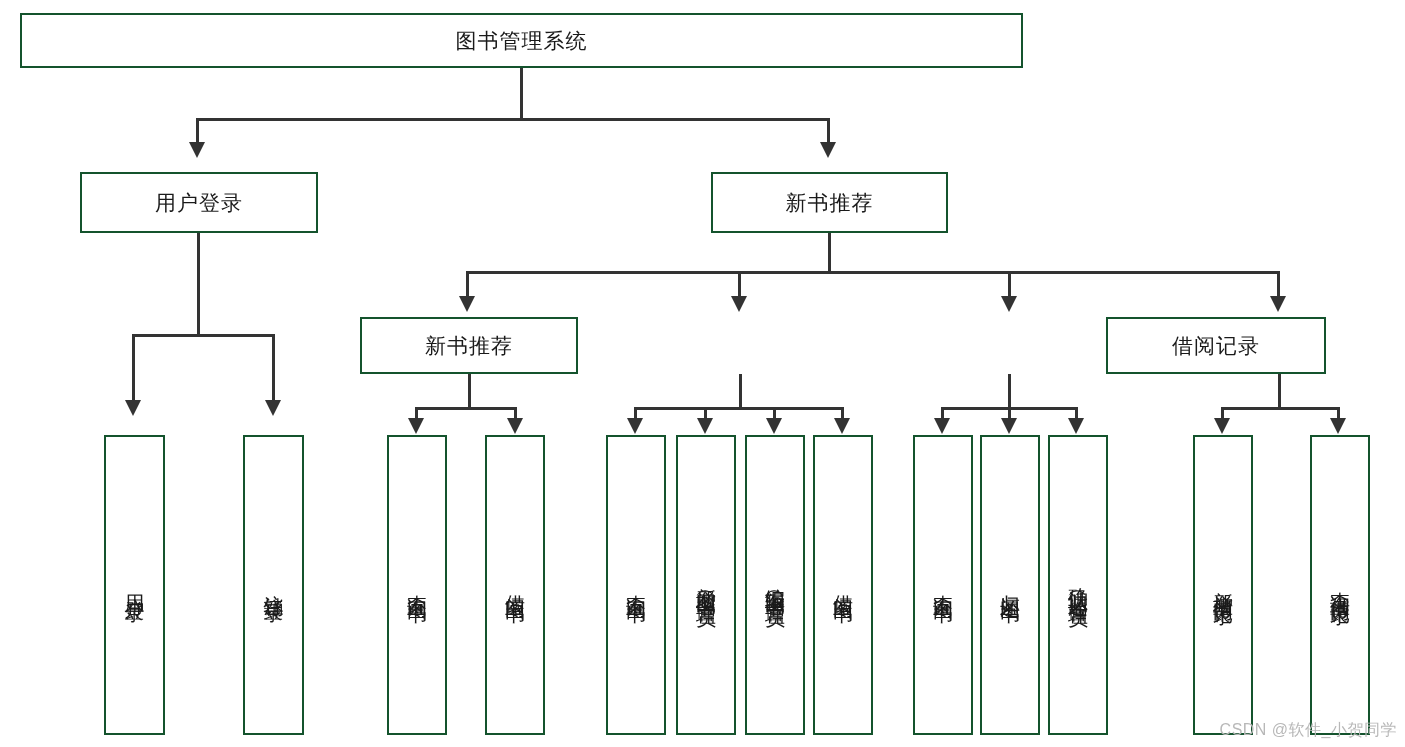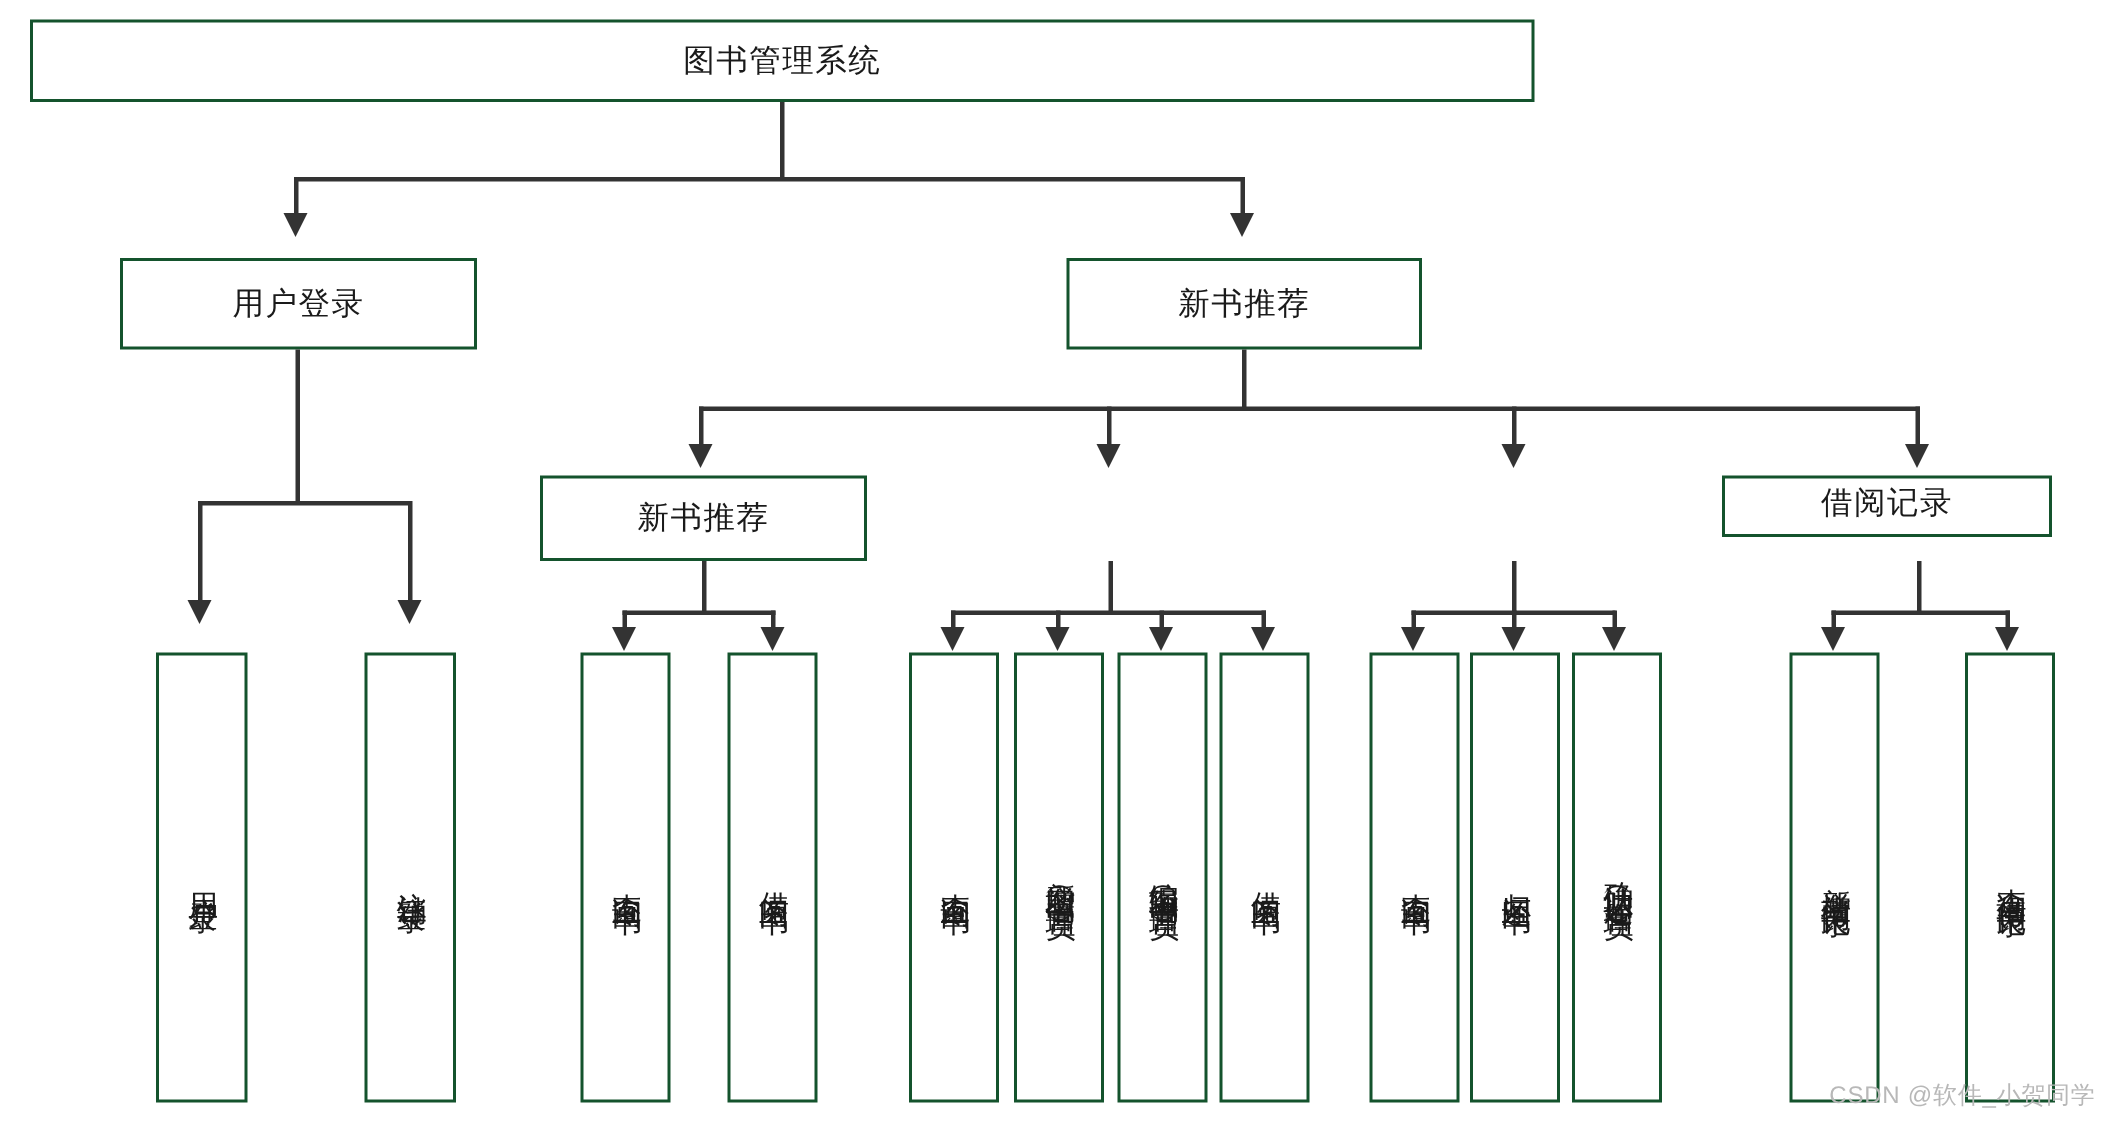--- a/index.html
+++ b/index.html
@@ -114,21 +114,21 @@
 
   <div class="edge v" style="left:1008px; top:271px; width:3px; height:30px;"></div>
   <div class="arrow" style="left:1001px; top:296px;"></div>
 
   <div class="edge v" style="left:1277px; top:271px; width:3px; height:30px;"></div>
   <div class="arrow" style="left:1270px; top:296px;"></div>
 
   <div class="node horiz" style="left:360px; top:317px; width:218px; height:57px;">
     <span>新书推荐</span>
   </div>
-  <div class="node horiz" style="left:1148px; top:317px; width:220px; height:41px;font-family:Liberation Mono, monospace;">
+  <div class="node horiz" style="left:1106px; top:317px; width:220px; height:57px;">
     <span>借阅记录</span>
   </div>
 
   <div class="edge v" style="left:468px; top:374px; width:3px; height:35px;"></div>
   <div class="edge h" style="left:415px; top:407px; width:102px; height:3px;"></div>
   <div class="edge v" style="left:415px; top:407px; width:3px; height:20px;"></div>
   <div class="arrow" style="left:408px; top:418px;"></div>
   <div class="edge v" style="left:514px; top:407px; width:3px; height:20px;"></div>
   <div class="arrow" style="left:507px; top:418px;"></div>
 

